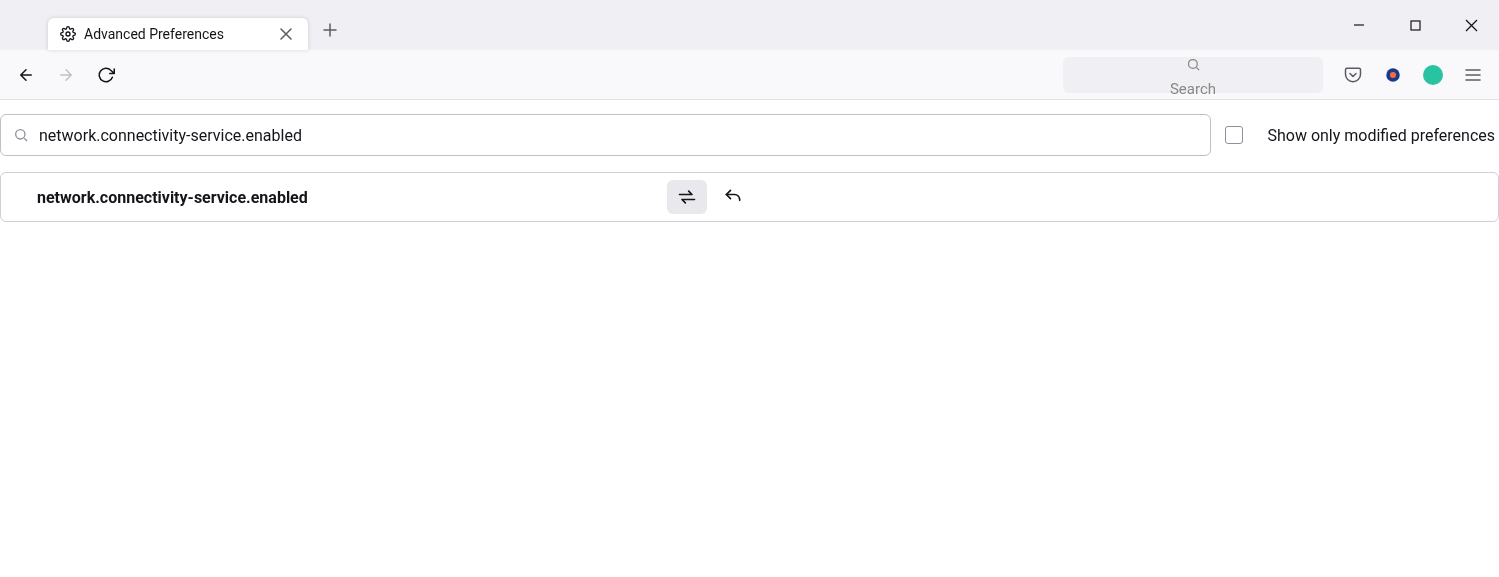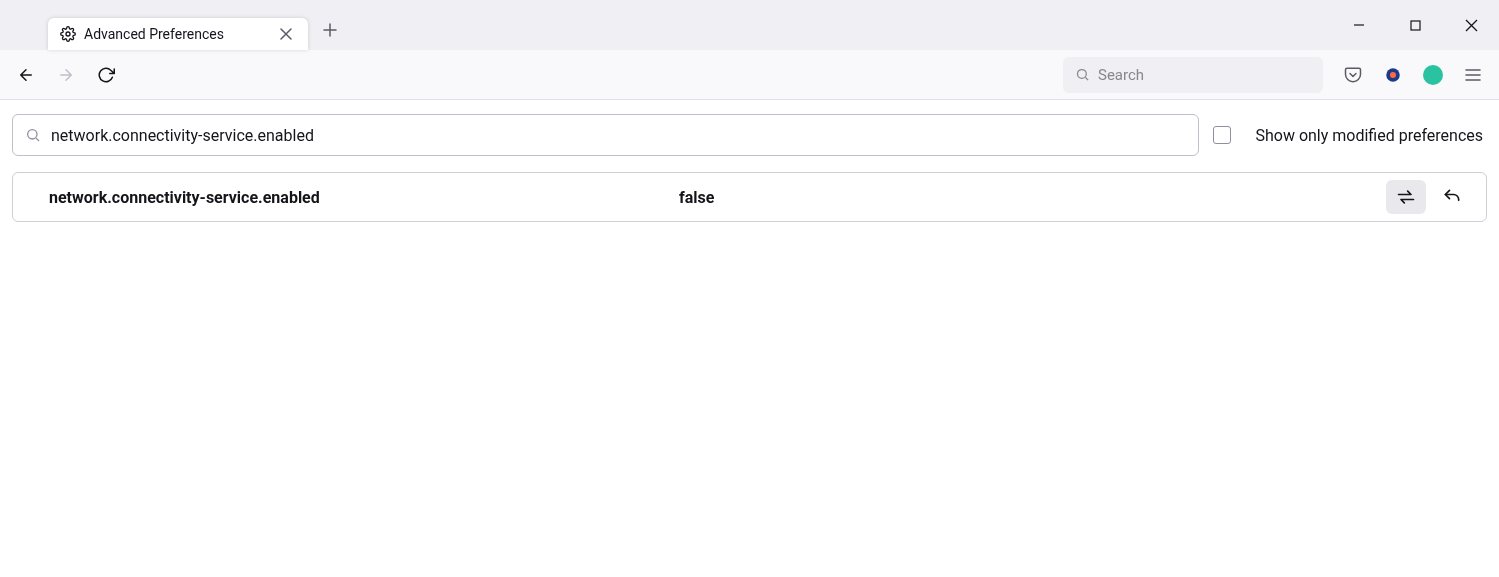--- a/index.html
+++ b/index.html
@@ -20,26 +20,26 @@
 
   
   .navbar { height: 50px; background: #f9f9fb; display: flex; align-items: center; padding: 0 8px; gap: 4px; border-bottom: 1px solid #e0e0e6; }
   .navbtn { width: 36px; height: 36px; display: flex; align-items: center; justify-content: center; border-radius: 4px; color: #5b5b66; }
   .navbtn.enabled { color: #15141a; }
   .urlbar { flex: 0 0 auto; width: 755px; height: 38px; background: #fff; border: 1px solid #cfcfd8; border-radius: 6px; display: flex; align-items: center; margin: 0 6px; overflow: hidden; }
   .urlbar .identity { display: flex; align-items: center; gap: 6px; padding: 0 10px; height: 100%; border-right: 1px solid #e0e0e6; font-size: 14.5px; color: #15141a; }
   .urlbar .address { flex: 1; padding: 0 10px; font-size: 15px; color: #5b5b66; }
   .urlbar .star { width: 36px; display: flex; align-items: center; justify-content: center; color: #5b5b66; }
   .spacer-nav { flex: 1; }
-  .searchbox { width: 260px; height: 36px; background: #efeff4; border-radius: 6px; display: flex; align-items: center; padding: 0 12px; gap: 8px; color: #888; font-size: 15px; margin-right: 8px; }
+  .searchbox { width: 260px; height: 36px; background: #efeff4; border-radius: 6px; display: flex; align-items: center; padding: 0 12px; gap: 8px; color: #888; font-size: 15px; margin-right: 8px; flex-direction: column; }
   .toolbar-icon { width: 36px; height: 36px; display: flex; align-items: center; justify-content: center; color: #5b5b66; }
   .avatar-dot { width: 20px; height: 20px; border-radius: 50%; background: #2ac3a2; }
 
   
-  .content { padding: 14px 12px; }
+  .content { padding: 14px 0; }
   .search-row { display: flex; align-items: center; gap: 14px; }
   .pref-search { flex: 1; height: 42px; border: 1px solid #bfbfc9; border-radius: 6px; display: flex; align-items: center; padding: 0 12px; gap: 10px; }
   .pref-search input { border: none; outline: none; flex: 1; font-size: 16px; color: #15141a; background: transparent; }
   .modified-toggle { display: flex; align-items: center; gap: 24px; font-size: 16px; color: #15141a; white-space: nowrap; padding-right: 4px; }
   .modified-toggle .cbox { width: 18px; height: 18px; border: 1.5px solid #8f8f9d; border-radius: 3px; }
 
   .pref-table { margin-top: 16px; border: 1px solid #cfcfd8; border-radius: 6px; }
   .pref-row { display: flex; align-items: center; height: 48px; padding: 0 14px; gap: 12px; }
   .pref-name { flex: 0 0 640px; font-size: 16px; font-weight: 700; color: #15141a; padding-left: 22px; }
   .pref-value { flex: 1; font-size: 16px; font-weight: 700; color: #15141a; }
@@ -156,21 +156,20 @@
     </div>
     <label class="modified-toggle">
       <span class="cbox"></span>
       <span>Show only modified preferences</span>
     </label>
   </div>
 
   <div class="pref-table">
     <div class="pref-row">
       <div class="pref-name">network.connectivity-service.enabled</div>
-      <div class="pref-value">false</div>
       <div class="pref-actions">
         <div class="act-btn highlight">
           <span>
             <svg width="20" height="20" viewBox="0 0 24 24" fill="none" stroke="#15141a" stroke-width="2" stroke-linecap="round" stroke-linejoin="round">
                 <path d="M3 9h15l-4-4 M21 15H6l4 4"></path>
               </svg>
           </span>
         </div>
         <div class="act-btn">
           <span>

